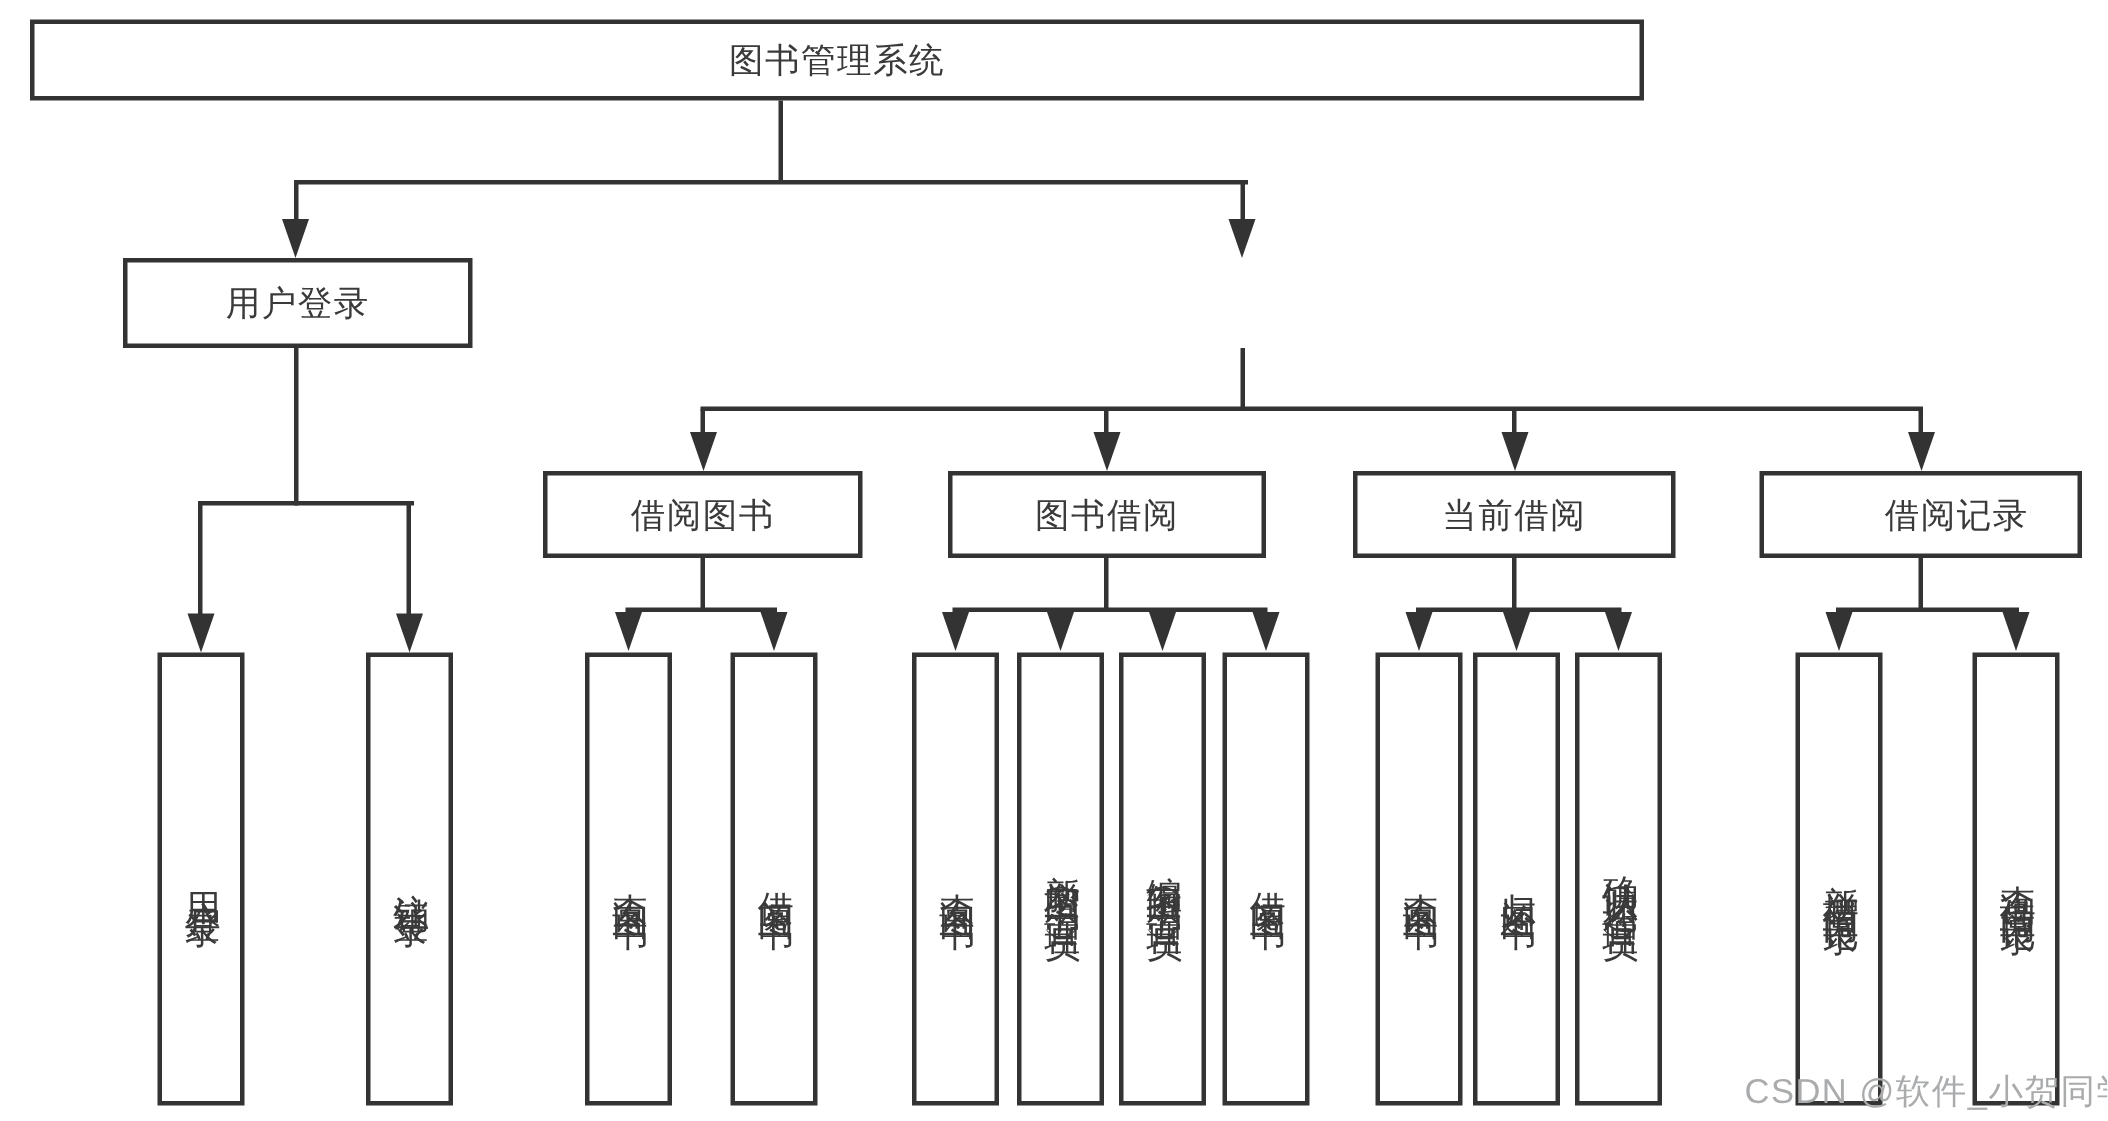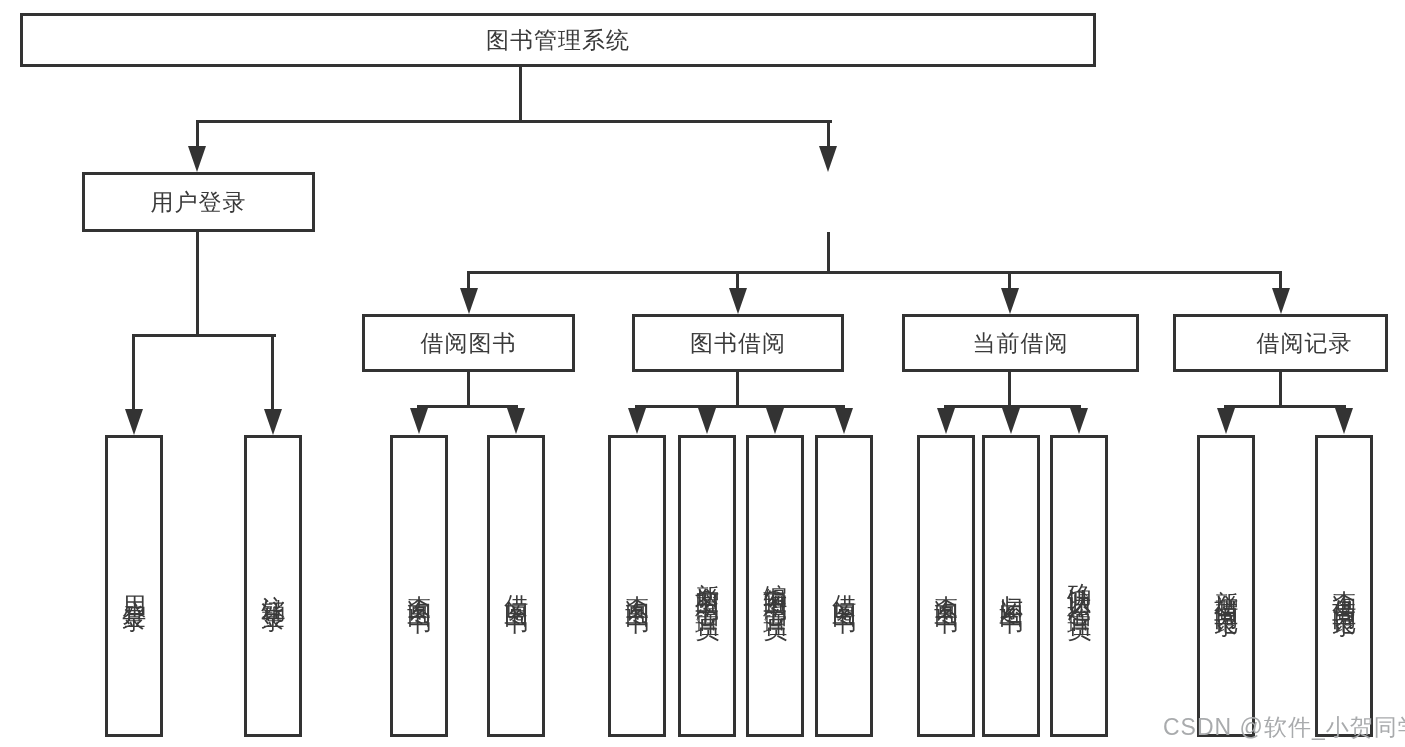--- a/index.html
+++ b/index.html
@@ -106,21 +106,21 @@
   <div class="arrow" style="left:1001px; top:288px;"></div>
   <div class="line" style="left:1279px; top:273px; width:3px; height:17px;"></div>
   <div class="arrow" style="left:1272px; top:288px;"></div>
 
   <div class="node" style="left:362px; top:314px; width:213px; height:58px;">
     <span class="hlabel">借阅图书</span>
   </div>
   <div class="node" style="left:632px; top:314px; width:212px; height:58px;text-align:right;">
     <span class="hlabel">图书借阅</span>
   </div>
-  <div class="node" style="left:902px; top:314px; width:237px; height:58px;">
+  <div class="node" style="left:902px; top:314px; width:215px; height:58px;">
     <span class="hlabel">当前借阅</span>
   </div>
   <div class="node" style="left:1173px; top:314px; width:215px; height:58px;padding-left:48px;">
     <span class="hlabel">借阅记录</span>
   </div>
 
   <div class="line" style="left:467px; top:372px; width:3px; height:36px;"></div>
   <div class="line" style="left:417px; top:405px; width:101px; height:3px;"></div>
   <div class="arrow" style="left:410px; top:408px;"></div>
   <div class="arrow" style="left:507px; top:408px;"></div>

